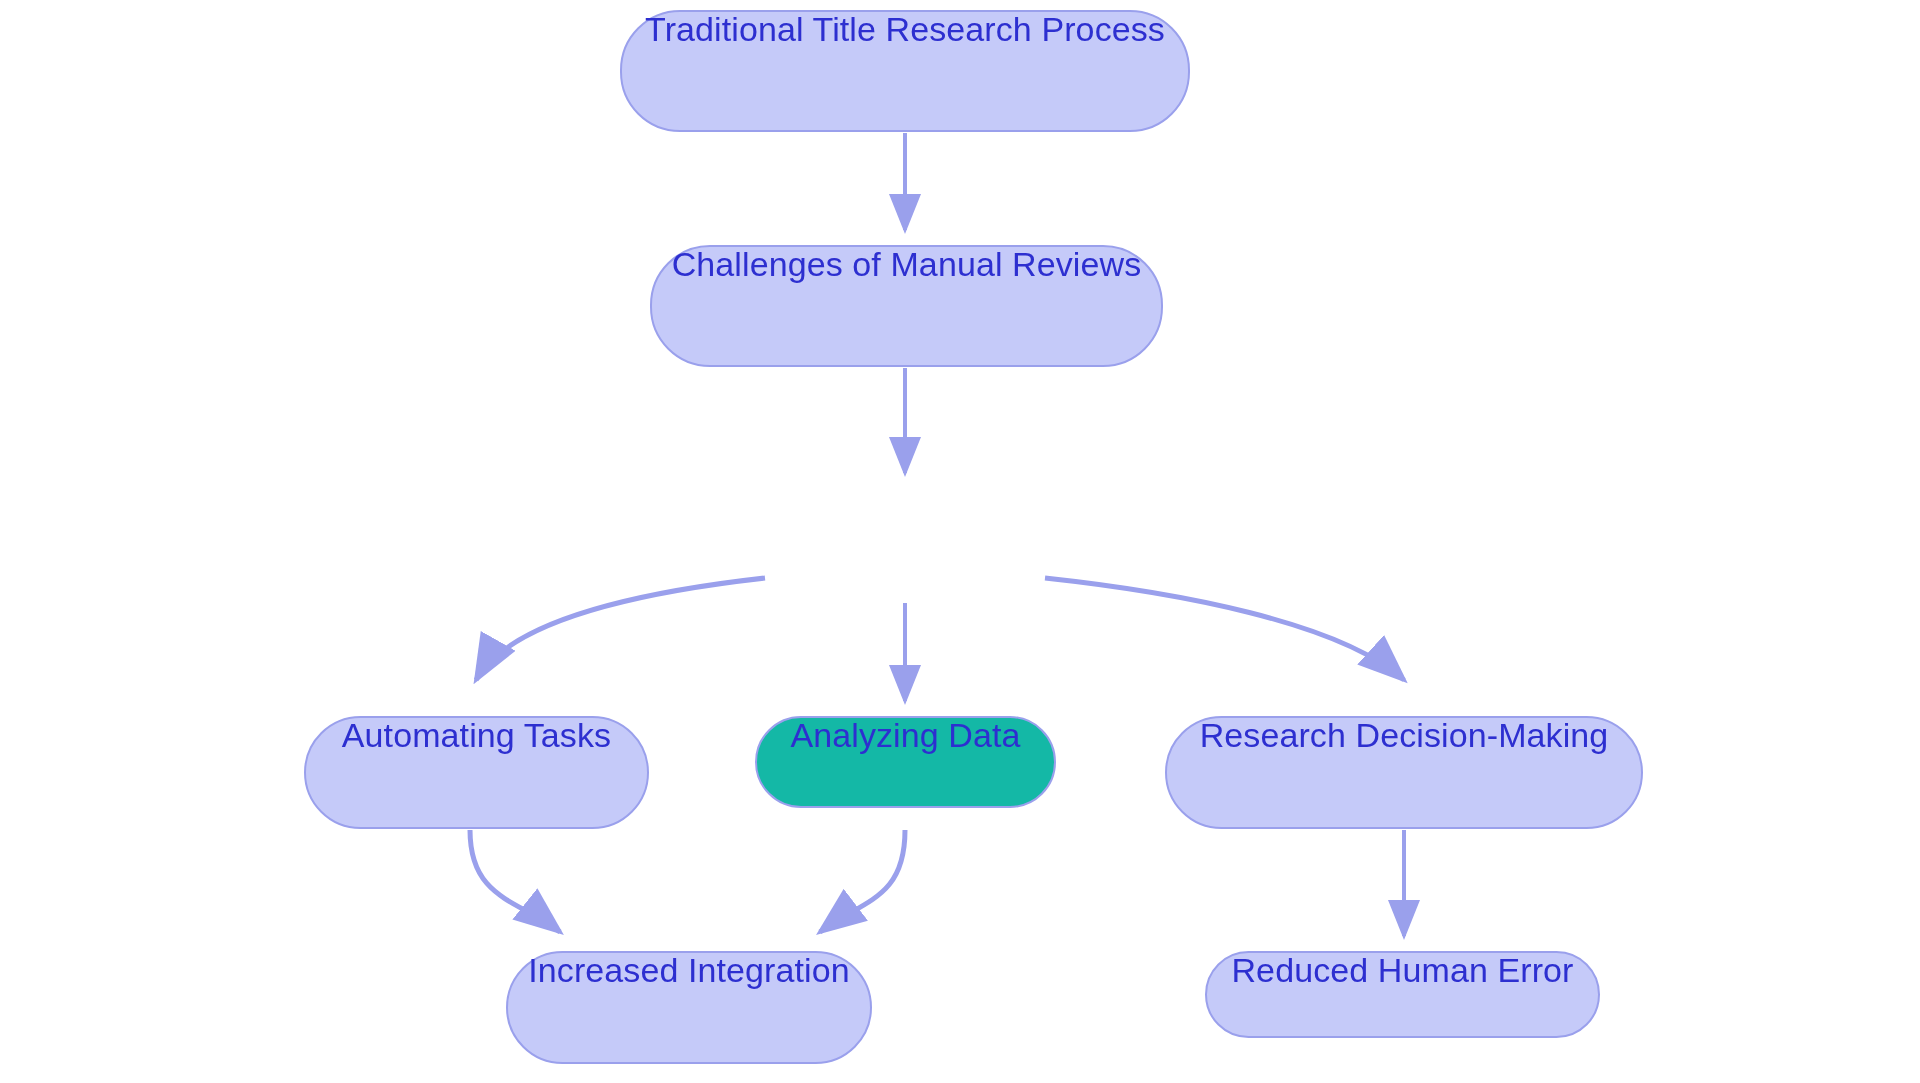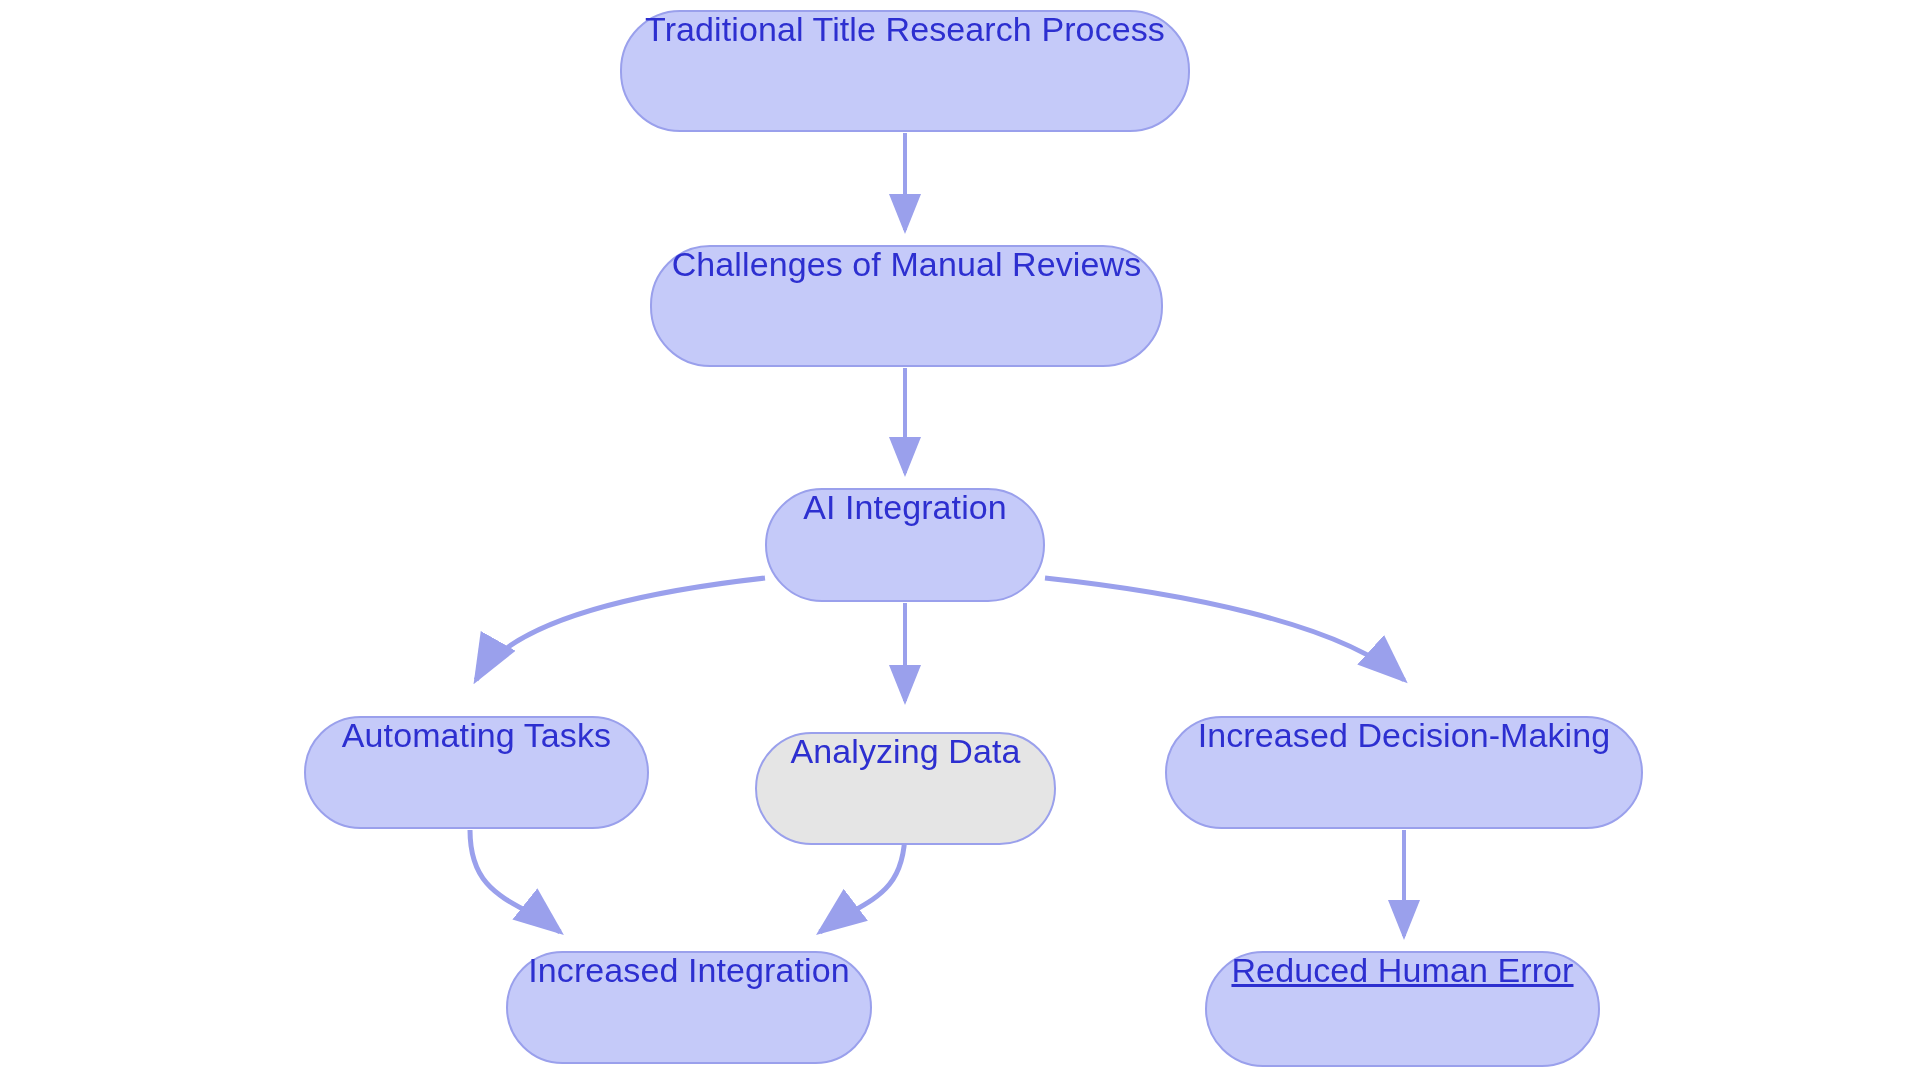--- a/index.html
+++ b/index.html
@@ -74,37 +74,34 @@
   </svg>
 
   <div class="node" id="node-0" style="left: 620px; top: 10px; width: 570px; height: 122px; background: rgb(197, 202, 249); border-color: rgb(154, 160, 236); color: rgb(45, 47, 208);">
     <span class="node-label">Traditional Title Research Process</span>
   </div>
 
   <div class="node" id="node-1" style="left: 650px; top: 245px; width: 513px; height: 122px; background: rgb(197, 202, 249); border-color: rgb(154, 160, 236); color: rgb(45, 47, 208);">
     <span class="node-label">Challenges of Manual Reviews</span>
   </div>
 
-  <div class="node" id="node-2" style="left: 765px; top: 488px; width: 280px; height: 114px; background: rgb(197, 202, 249); border-color: rgb(154, 160, 236); color: rgb(45, 47, 208);">
-    <span class="node-label">AI Integration</span>
-  </div>
 
   <div class="node" id="node-3" style="left: 304px; top: 716px; width: 345px; height: 113px; background: rgb(197, 202, 249); border-color: rgb(154, 160, 236); color: rgb(45, 47, 208);">
     <span class="node-label">Automating Tasks</span>
   </div>
 
-  <div class="node" id="node-4" style="left: 755px; top: 732px; width: 301px; height: 113px; background: #e5e5e5; border-color: rgb(154, 160, 236); color: rgb(45, 47, 208);">
+  <div class="node" id="node-4" style="left: 755px; top: 716px; width: 301px; height: 92px; background: #14b8a6; border-color: rgb(154, 160, 236); color: rgb(45, 47, 208);">
     <span class="node-label">Analyzing Data</span>
   </div>
 
   <div class="node" id="node-5" style="left: 1165px; top: 716px; width: 478px; height: 113px; background: rgb(197, 202, 249); border-color: rgb(154, 160, 236); color: rgb(45, 47, 208);">
-    <span class="node-label">Increased Decision-Making</span>
+    <span class="node-label">Research Decision-Making</span>
   </div>
 
   <div class="node" id="node-6" style="left: 506px; top: 951px; width: 366px; height: 113px; background: rgb(197, 202, 249); border-color: rgb(154, 160, 236); color: rgb(45, 47, 208);">
     <span class="node-label">Increased Integration</span>
   </div>
 
-  <div class="node" id="node-7" style="left: 1205px; top: 951px; width: 395px; height: 116px; background: rgb(197, 202, 249); border-color: rgb(154, 160, 236); color: rgb(45, 47, 208); text-decoration: underline;">
+  <div class="node" id="node-7" style="left: 1205px; top: 951px; width: 395px; height: 87px; background: rgb(197, 202, 249); border-color: rgb(154, 160, 236); color: rgb(45, 47, 208);">
     <span class="node-label">Reduced Human Error</span>
   </div>
 
 </div>
 
 </body></html>

